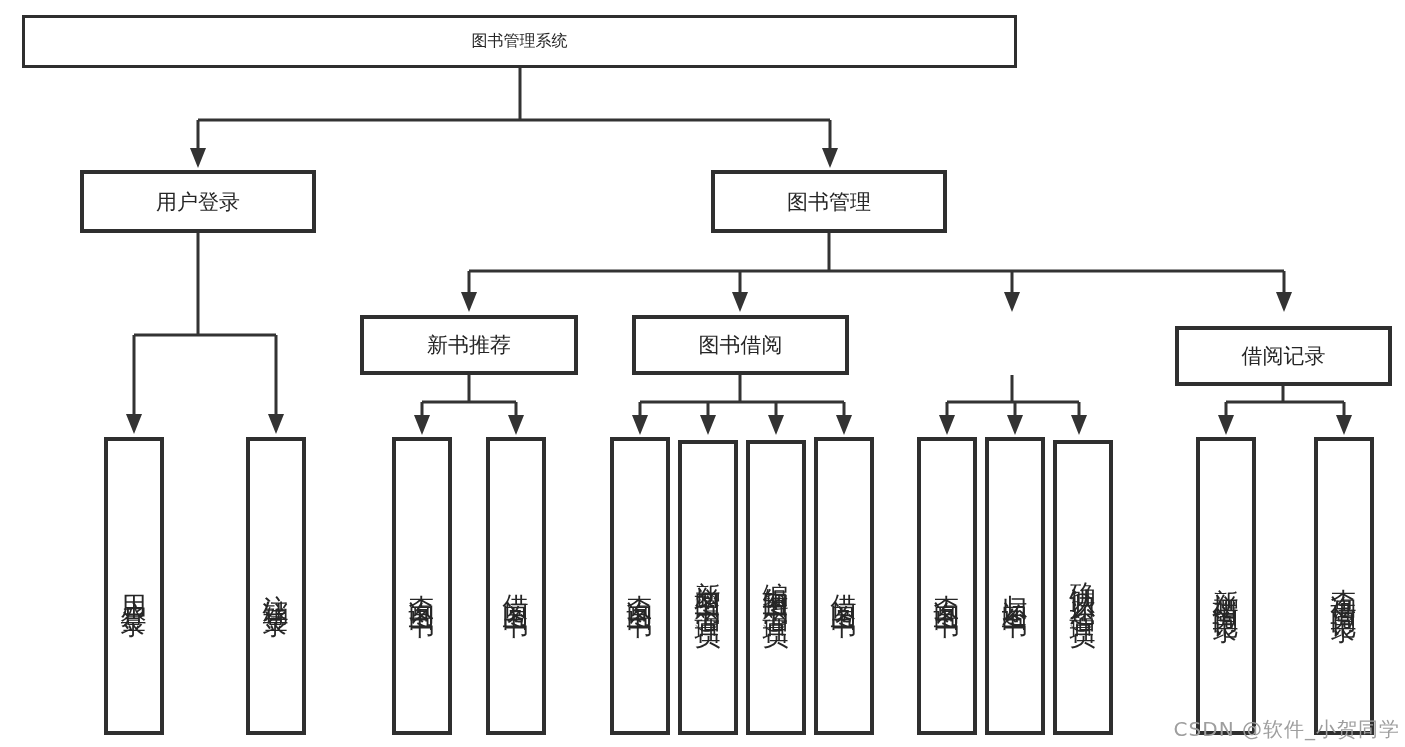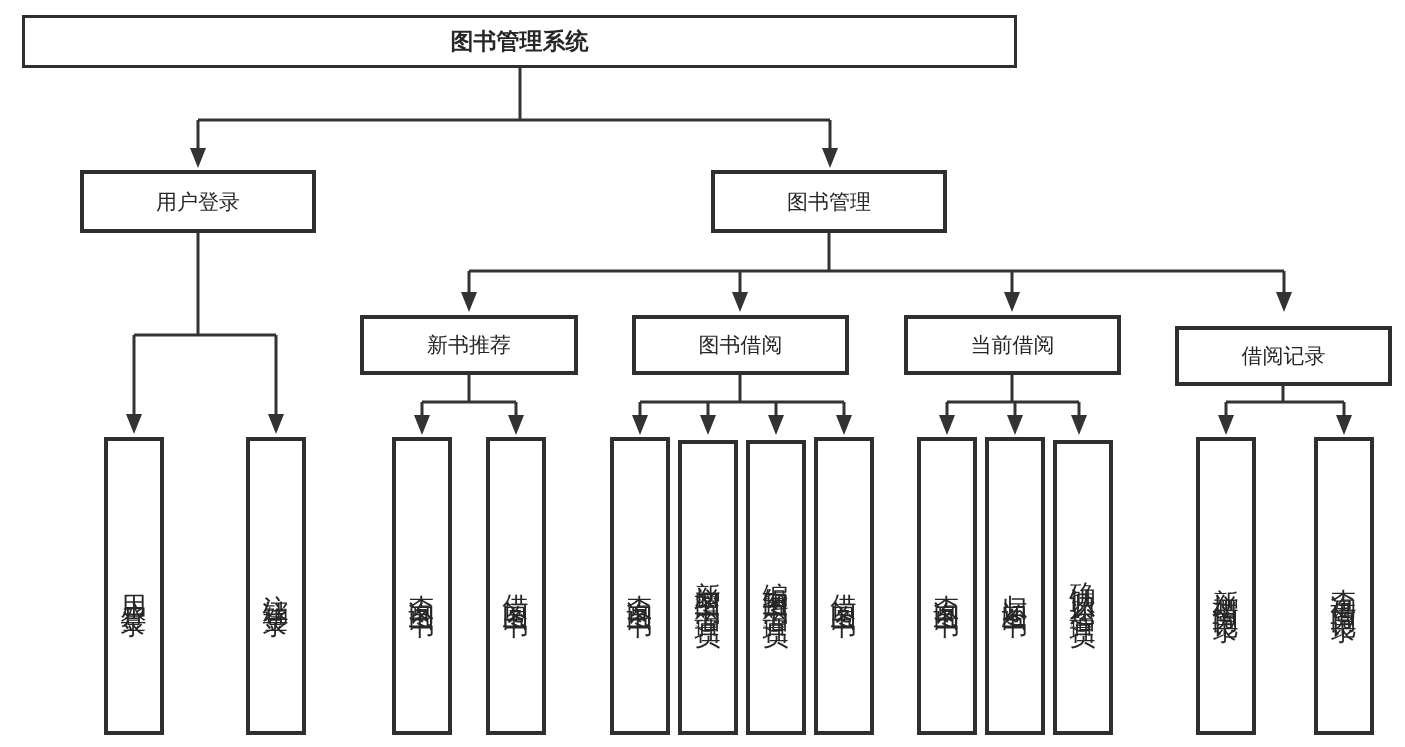--- a/index.html
+++ b/index.html
@@ -38,22 +38,21 @@
     background: #ffffff;
     border: 4px solid var(--border-color);
     color: var(--text-color);
     display: flex;
     align-items: center;
     justify-content: center;
     text-align: center;
   }
   .node-root {
     border-width: 3px;
-    font-size: 23px;
-    font-weight: bold;
+    font-size: 16px;
   }
   .node-h {
     font-size: 21px;
   }
   .node-v span {
     writing-mode: vertical-rl;
     text-orientation: mixed;
     font-size: 26px;
     line-height: 1;
     letter-spacing: 6px;
@@ -133,23 +132,20 @@
   <div class="node node-h" style="left:711px; top:170px; width:236px; height:63px;align-items:center;">
     <span>图书管理</span>
   </div>
 
   <div class="node node-h" style="left:632px; top:315px; width:217px; height:60px;">
     <span>图书借阅</span>
   </div>
   <div class="node node-h" style="left:360px; top:315px; width:218px; height:60px;">
     <span>新书推荐</span>
   </div>
-  <div class="node node-h" style="left:904px; top:315px; width:217px; height:60px;">
-    <span>当前借阅</span>
-  </div>
   <div class="node node-h" style="left:1175px; top:315px; width:217px; height:60px;margin-top:11px;">
     <span>借阅记录</span>
   </div>
 
   <div class="node node-v" style="left:104px; top:437px; width:60px; height:298px;">
     <span>用户登录</span>
   </div>
   <div class="node node-v" style="left:246px; top:437px; width:60px; height:298px;">
     <span>注销登录</span>
   </div>
@@ -184,14 +180,15 @@
     <span>确认归还（管理员）</span>
   </div>
 
   <div class="node node-v" style="left:1196px; top:437px; width:60px; height:298px;">
     <span>新增借阅记录</span>
   </div>
   <div class="node node-v" style="left:1314px; top:437px; width:60px; height:298px;">
     <span>查询借阅记录</span>
   </div>
 
+  <div class="watermark">CSDN @软件_小贺同学</div>
 
 </div>
 
 </body></html>

